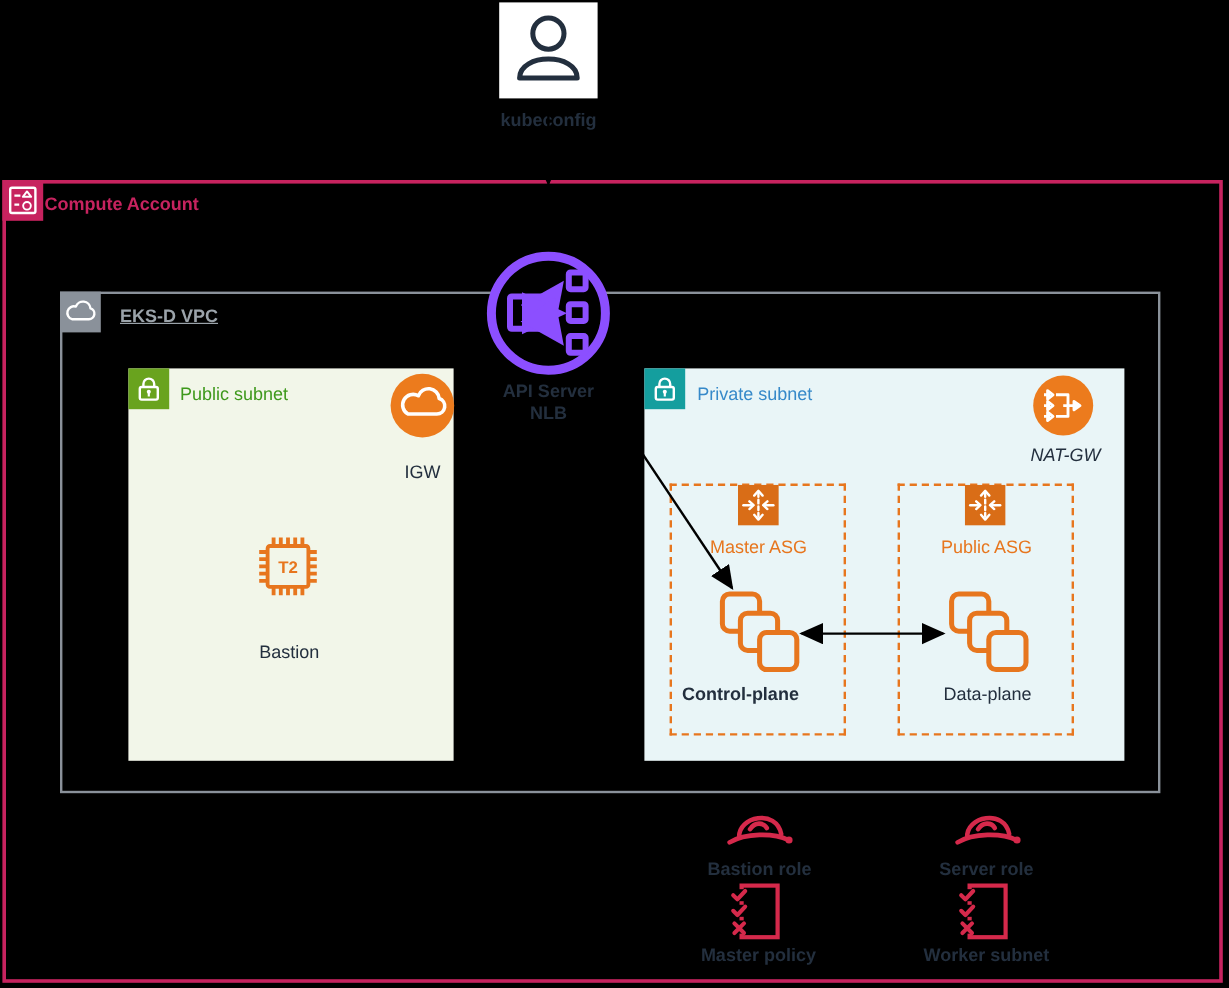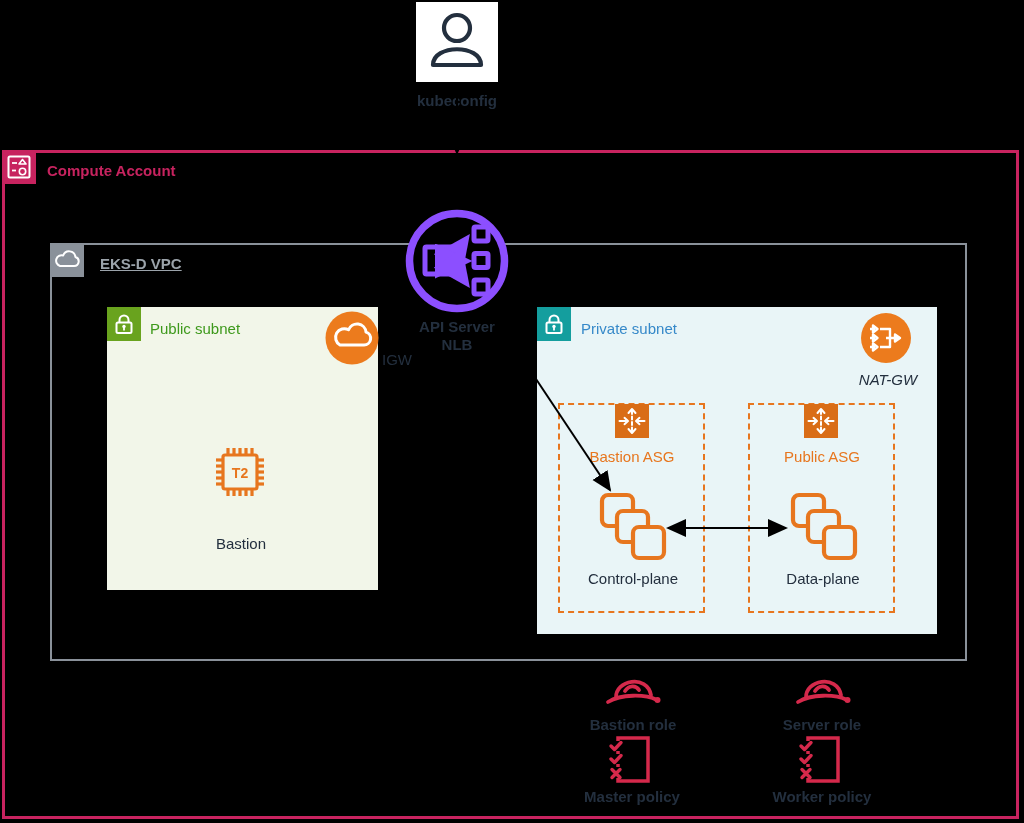--- a/index.html
+++ b/index.html
@@ -35,51 +35,51 @@
   <div class="boundary" style="left:2px;top:150px;width:1017px;height:669px;border:3px solid var(--account_pink);">
     <div class="corner" style="left:-3px;top:-3px;background:var(--account_pink);">
       <svg width="28" height="28" viewBox="0 0 28 28">
         <rect x="3.5" y="3.5" width="21" height="21" rx="1.5" fill="none" stroke="var(--white)" stroke-width="2"></rect>
         <line x1="7" y1="10" x2="12" y2="10" stroke="var(--white)" stroke-width="1.8"></line>
         <path d="M17.5 6.5 L21 11 H14 Z" fill="none" stroke="var(--white)" stroke-width="1.6" stroke-linejoin="round"></path>
         <line x1="7" y1="17.5" x2="11" y2="17.5" stroke="var(--white)" stroke-width="1.8"></line>
         <circle cx="17.5" cy="18.5" r="3.2" fill="none" stroke="var(--white)" stroke-width="1.6"></circle>
       </svg>
     </div>
-    <div class="lbl bold" style="left:42px;top:9px;color:var(--account_pink);">Compute Account</div>
+    <div class="lbl bold" style="left:32px;top:9px;color:var(--account_pink);">Compute Account</div>
   </div>
 
   <div class="boundary" style="left:50px;top:243px;width:917px;height:418px;border:2px solid var(--vpc_gray);">
     <div class="corner" style="left:-2px;top:-2px;background:var(--vpc_gray);">
       <svg width="30" height="30" viewBox="0 0 30 30">
         <path d="M8 21 h14 a4.6 4.6 0 0 0 1.4 -9 a6.3 6.3 0 0 0 -12.2 -1.5 A4.4 4.4 0 0 0 8 21 Z" fill="none" stroke="var(--white)" stroke-width="2" stroke-linejoin="round"></path>
       </svg>
     </div>
     <div class="lbl bold" style="left:48px;top:10px;color:var(--vpc_label);text-decoration:underline;">EKS-D VPC</div>
   </div>
 
-  <div class="boundary" style="left:107px;top:307px;width:271px;height:283px;background:var(--public_bg);">
+  <div class="boundary" style="left:107px;top:307px;width:271px;height:327px;background:var(--public_bg);">
     <div class="corner" style="left:0;top:0;background:var(--green_fill);">
       <svg width="28" height="28" viewBox="0 0 28 28">
         <path d="M9.5 12.5 v-2.5 a4.5 4.5 0 0 1 9 0 V12.5" fill="none" stroke="var(--white)" stroke-width="2"></path>
         <rect x="6.5" y="12.5" width="15" height="10.5" rx="1.5" fill="none" stroke="var(--white)" stroke-width="2"></rect>
         <circle cx="14" cy="16.5" r="1.7" fill="var(--white)"></circle>
         <line x1="14" y1="17.5" x2="14" y2="20.5" stroke="var(--white)" stroke-width="1.8"></line>
       </svg>
     </div>
     <div class="lbl" style="left:43px;top:13px;color:var(--green_text);">Public subnet</div>
   </div>
 
   <div class="abs" style="left:324px;top:310px;">
     <svg width="56" height="56" viewBox="0 0 56 56">
       <circle cx="28" cy="28" r="26.5" fill="var(--orange_fill)"></circle>
       <path d="M16 35 h24 a6.6 6.6 0 0 0 2 -12.9 a9 9 0 0 0 -17.4 -2.3 A6.4 6.4 0 0 0 16 35 Z" fill="none" stroke="var(--white)" stroke-width="3" stroke-linejoin="round"></path>
     </svg>
   </div>
-  <div class="lbl ctr" style="left:352px;top:351px;margin-left:45px;">IGW</div>
+  <div class="lbl ctr" style="left:352px;top:385px;">IGW</div>
 
   <div class="abs" style="left:214px;top:446px;">
     <svg width="52" height="52" viewBox="0 0 52 52">
       <g stroke="var(--orange)" stroke-width="3.2">
         <line x1="14" y1="2" x2="14" y2="9"></line>
           <line x1="20" y1="2" x2="20" y2="9"></line>
           <line x1="26" y1="2" x2="26" y2="9"></line>
           <line x1="32" y1="2" x2="32" y2="9"></line>
           <line x1="38" y1="2" x2="38" y2="9"></line>
         <line x1="14" y1="43" x2="14" y2="50"></line>
@@ -138,29 +138,29 @@
         <line x1="17" y1="7" x2="17" y2="27" stroke-dasharray="3 2.5"></line>
         <path d="M13.5 9 L17 5 L20.5 9"></path>
           <path d="M13.5 25 L17 29 L20.5 25"></path>
         <line x1="4.5" y1="17" x2="11" y2="17"></line>
           <path d="M9.5 13.8 L13 17 L9.5 20.2"></path>
         <line x1="29.5" y1="17" x2="23" y2="17"></line>
           <path d="M24.5 13.8 L21 17 L24.5 20.2"></path>
       </g>
     </svg>
   </div>
-  <div class="lbl ctr" style="left:632px;top:448px;color:var(--orange);">Bastion ASG</div>
+  <div class="lbl ctr" style="left:632px;top:448px;color:var(--orange);">Master ASG</div>
   <div class="abs" style="left:599px;top:492px;">
     <svg width="72" height="72" viewBox="0 0 72 72">
       <rect x="3" y="3" width="31" height="31" rx="6" fill="var(--private_bg)" stroke="var(--orange)" stroke-width="4.2"></rect>
       <rect x="18" y="19" width="31" height="31" rx="6" fill="var(--private_bg)" stroke="var(--orange)" stroke-width="4.2"></rect>
       <rect x="34" y="35" width="31" height="31" rx="6" fill="var(--private_bg)" stroke="var(--orange)" stroke-width="4.2"></rect>
     </svg>
   </div>
-  <div class="lbl ctr" style="left:633px;top:570px;">Control-plane</div>
+  <div class="lbl ctr" style="left:617px;top:570px;font-weight:bold;">Control-plane</div>
 
   <div class="boundary" style="left:748px;top:403px;width:147px;height:210px;border:2px dashed var(--orange);"></div>
   <div class="abs" style="left:804px;top:404px;">
     <svg width="34" height="34" viewBox="0 0 34 34">
       <rect x="0" y="0" width="34" height="34" fill="var(--asg_fill)"></rect>
       <g stroke="var(--white)" stroke-width="2" fill="none" stroke-linecap="round" stroke-linejoin="round">
         <line x1="17" y1="7" x2="17" y2="27" stroke-dasharray="3 2.5"></line>
         <path d="M13.5 9 L17 5 L20.5 9"></path>
           <path d="M13.5 25 L17 29 L20.5 25"></path>
         <line x1="4.5" y1="17" x2="11" y2="17"></line>
@@ -247,21 +247,21 @@
       <rect x="3" y="7" width="16" height="10" fill="var(--background)"></rect>
       <rect x="3" y="20" width="16" height="10" fill="var(--background)"></rect>
       <rect x="3" y="33" width="16" height="11" fill="var(--background)"></rect>
       <g stroke="var(--red)" stroke-width="3.4" fill="none" stroke-linecap="round" stroke-linejoin="round">
         <path d="M5 12 l3.5 3.5 l6.5 -7"></path>
         <path d="M5 25 l3.5 3.5 l6.5 -7"></path>
         <path d="M6 35.5 l8 8 M14 35.5 l-8 8"></path>
       </g>
     </svg>
   </div>
-  <div class="lbl ctr bold" style="left:822px;top:788px;">Worker policy</div>
+  <div class="lbl ctr bold" style="left:822px;top:788px;">Worker subnet</div>
 
   <svg class="abs" style="left:0;top:0;pointer-events:none;" width="1024" height="823" viewBox="0 0 1024 823">
     <defs>
       <marker id="mb" orient="auto-start-reverse" markerWidth="12" markerHeight="10" refX="9" refY="4.5">
         <path d="M0 0 L10 4.5 L0 9 Z" fill="#000"></path>
       </marker>
     </defs>
     <line x1="457" y1="84" x2="457" y2="153" stroke="#000" stroke-width="2" marker-end="url(#mb)"></line>
     <line x1="486" y1="304" x2="610" y2="490" stroke="#000" stroke-width="2" marker-end="url(#mb)"></line>
     <line x1="668" y1="528" x2="786" y2="528" stroke="#000" stroke-width="2" marker-start="url(#mb)" marker-end="url(#mb)"></line>

